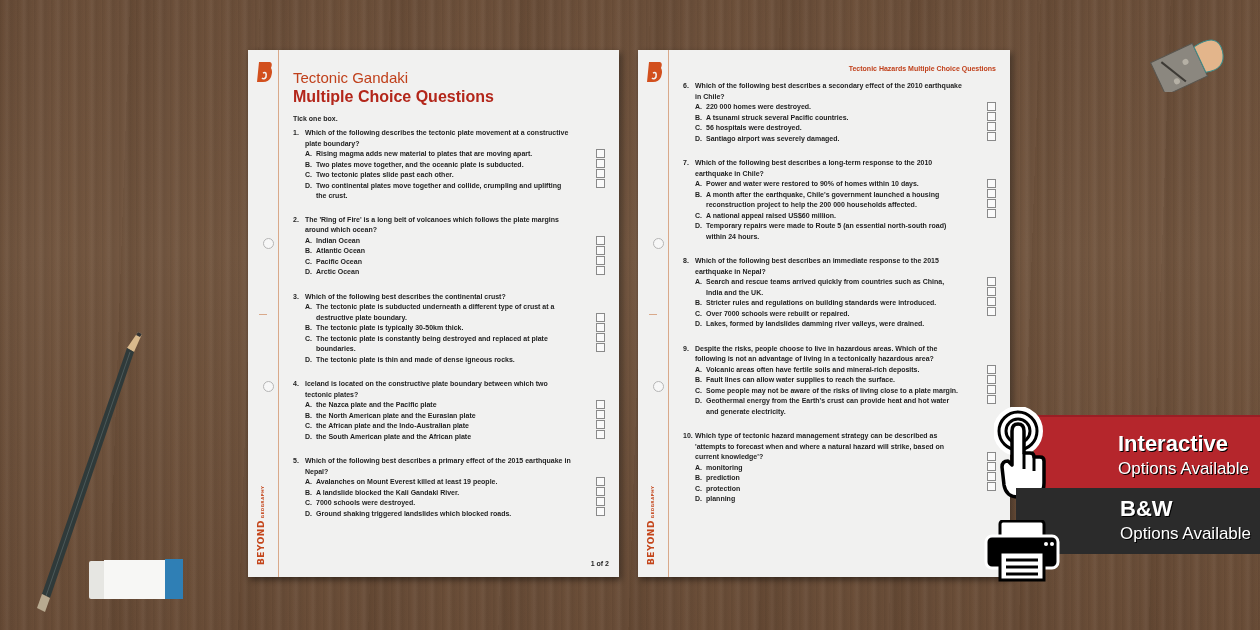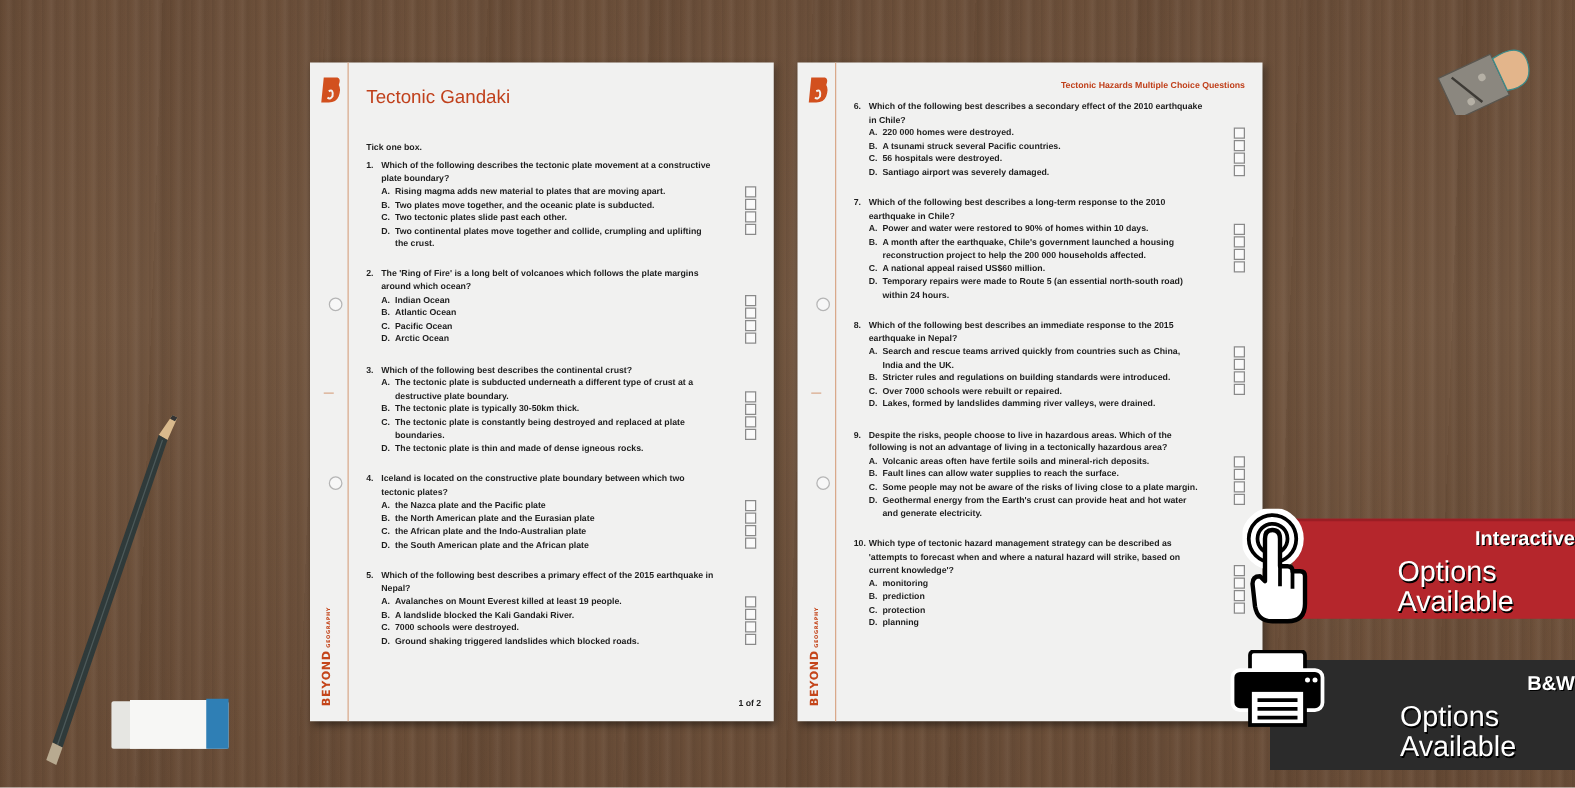--- a/index.html
+++ b/index.html
@@ -59,23 +59,23 @@
   }
   .page-num { position: absolute; right: 10px; bottom: 10px; font-size: 7px; font-weight: bold; font-family: "Liberation Sans", sans-serif; }
 
   
   .badge {
     position: absolute; right: 0; height: 80px;
     display: flex; flex-direction: column; justify-content: center;
     padding-left: 56px; color: #fff; font-family: "Liberation Sans", sans-serif;
   }
   .badge-interactive { top: 415px; left: 1034px; height: 80px; background: #b5262c; border-top: 2px solid #9a1e24; }
-  .badge-bw { top: 528px; left: 1016px; height: 88px; background: #2b2b2b; }
-  .badge .line1 { font-size: 16px; font-weight: bold; line-height: 26px; text-shadow: 1px 1px 0 #000; text-align: right; }
-  .badge .line2 { font-size: 23px; line-height: 24px; text-shadow: 1px 1px 0 #000; }
+  .badge-bw { top: 488px; left: 1016px; height: 66px; background: #2b2b2b; }
+  .badge .line1 { font-size: 22px; font-weight: bold; line-height: 26px; text-shadow: 1px 1px 0 #000; }
+  .badge .line2 { font-size: 17px; line-height: 24px; text-shadow: 1px 1px 0 #000; }
   .badge-interactive .line1, .badge-interactive .line2 { padding-left: 28px; }
   .badge-bw .line1, .badge-bw .line2 { padding-left: 48px; }
   .icon-hand { position: absolute; left: 994px; top: 407px; width: 60px; height: 94px; }
   .icon-printer { position: absolute; left: 984px; top: 520px; width: 76px; height: 62px; }
   .eraser { position: absolute; left: 89px; top: 558px; width: 94px; height: 43px; }
   .sharpener { position: absolute; left: 1148px; top: 32px; width: 85px; height: 60px; }
 </style>
 </head>
 <body>
 
@@ -106,20 +106,21 @@
   <svg class="logo" viewBox="0 0 18 22">
     <path d="M3 1 L14 1 Q17 2 15 7 Q17 10 15 16 Q13 21 7 21 L1 21 Z" fill="#d2501e"></path>
     <path d="M7 12 Q11 10 10 16 Q8 19 6 17" fill="none" stroke="#f1f1f0" stroke-width="1.6"></path>
   </svg>
   <div class="punch" style="top:188px"></div>
   <div class="tick-mark" style="top:264px"></div>
   <div class="punch" style="top:331px"></div>
   <div class="brand"><span class="b1">BEYOND</span><span class="b2">GEOGRAPHY</span></div>
 
   <div class="title1">Tectonic Gandaki</div>
+  <div class="title2">Multiple Choice Questions</div>
   <div class="instr">Tick one box.</div>
 
   <div class="qwrap" id="p1q" style="top:78px">
       <div class="q" style="margin-bottom: 13px;">
         <div class="q-stem">
           <span class="q-num">1.</span>
           <span class="q-text">Which of the following describes the tectonic plate movement at a constructive plate boundary?</span>
         </div>
         <div class="opt">
           <span class="opt-letter">A.</span>

